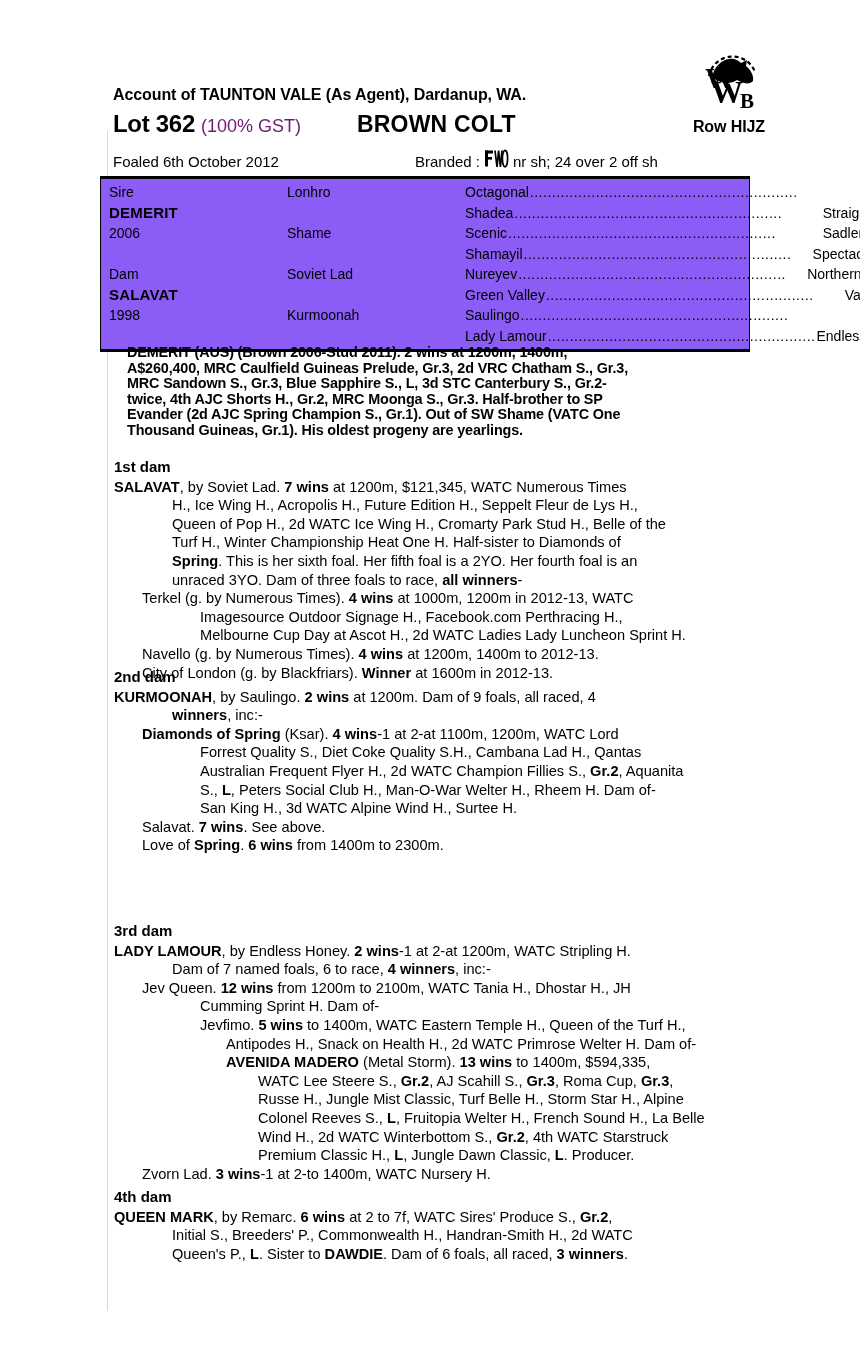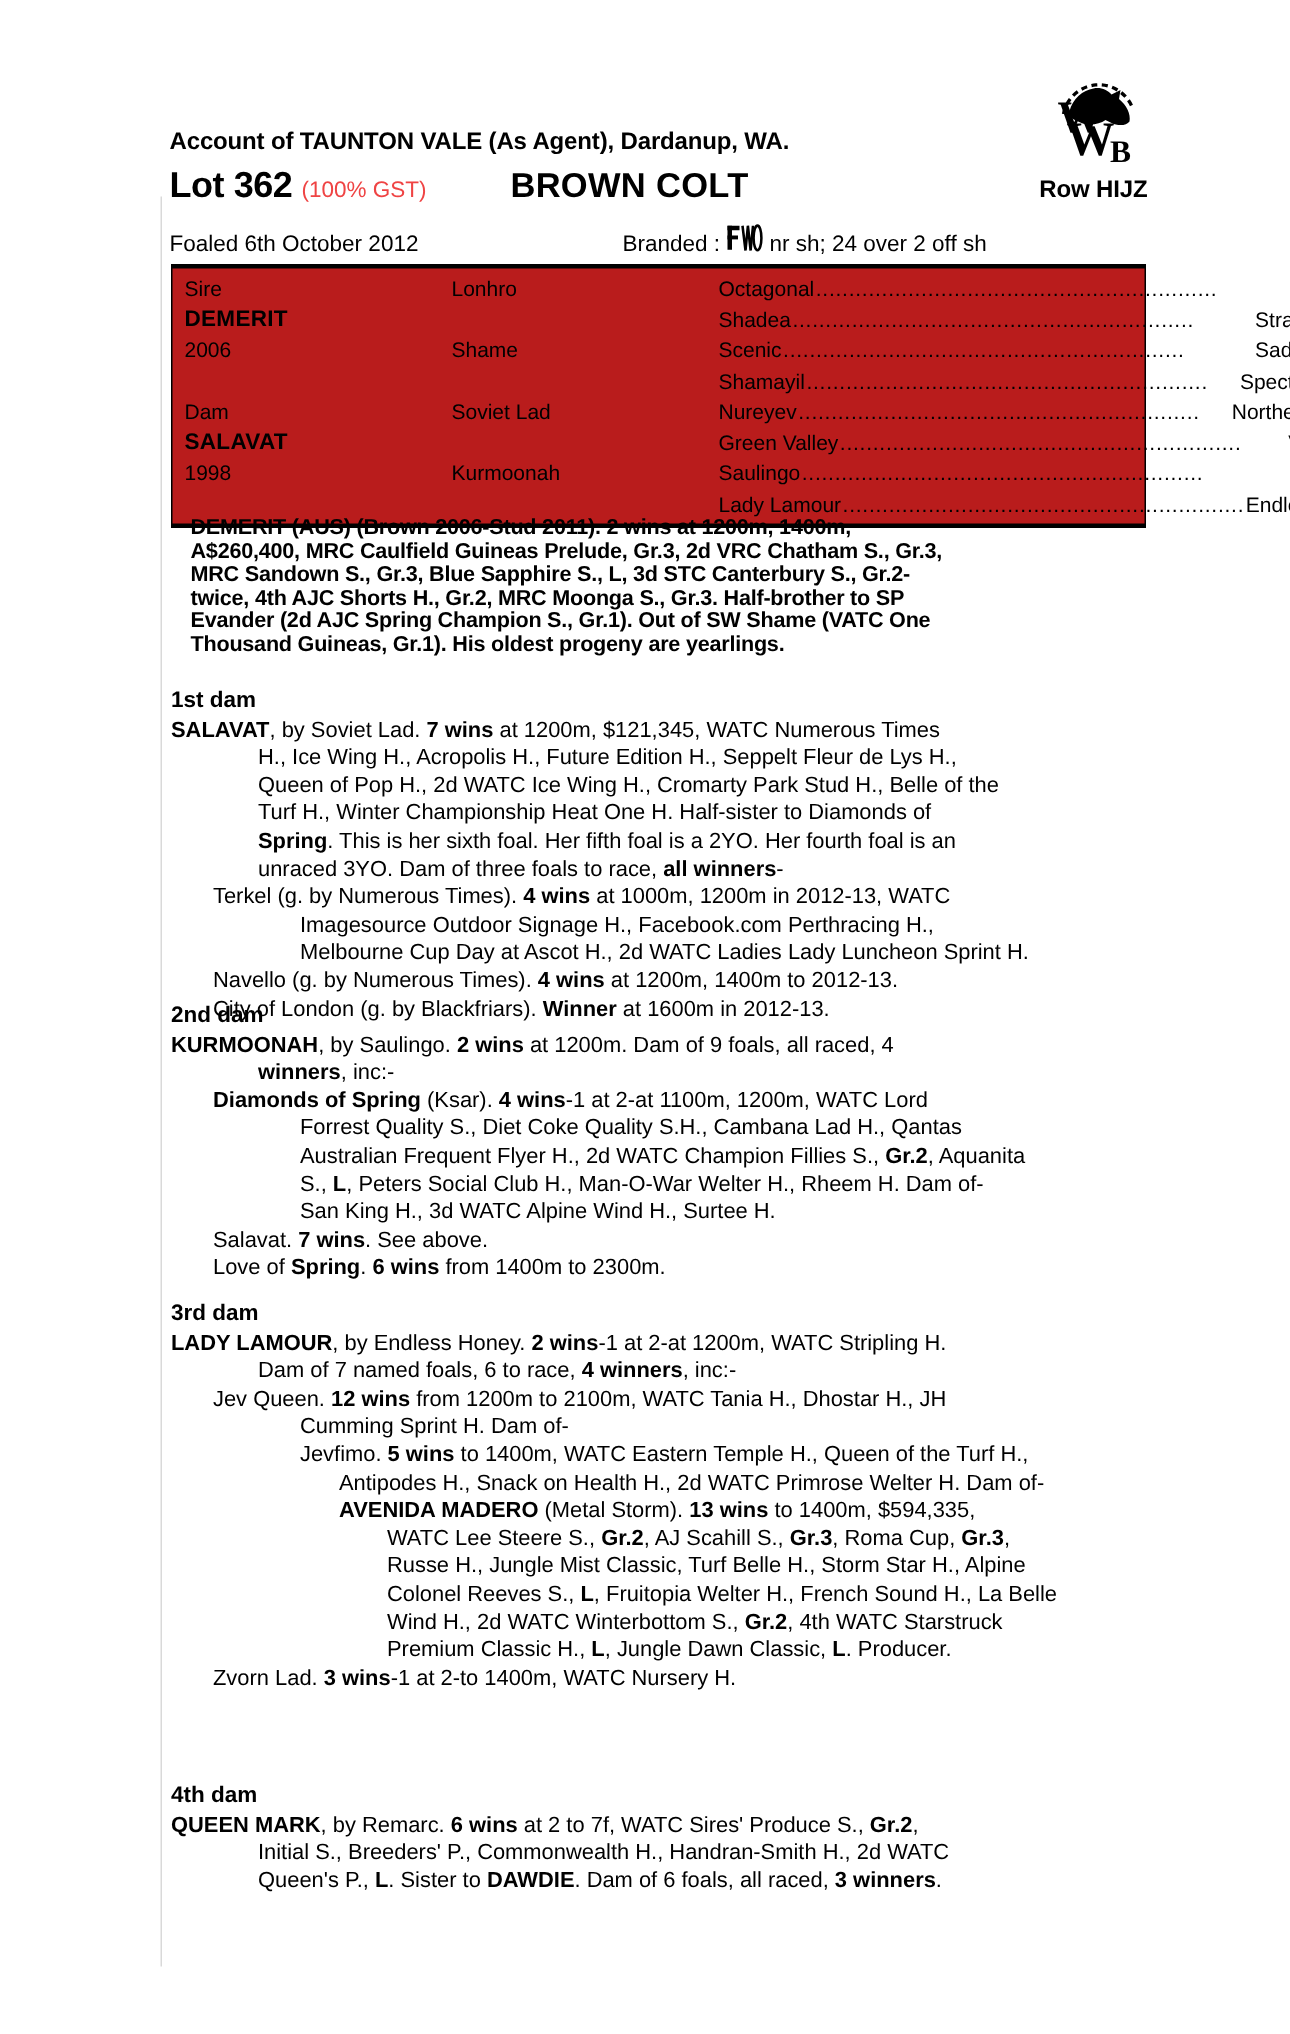--- a/index.html
+++ b/index.html
@@ -51,23 +51,23 @@
     align-items: baseline;
     margin-top: 6px;
     height: 28px;
   }
   .lot-no {
     font-weight: bold;
     font-size: 24px;
     letter-spacing: -0.3px;
   }
   .gst {
-    font-size: 15px;
+    font-size: 18px;
     margin-left: 6px;
-    color: #ef4444;
+    color: #701a75;
   }
   .colt-title {
     font-weight: bold;
     font-size: 23px;
     letter-spacing: 0.2px;
     margin-left: 56px;
   }
   .row-label {
     font-weight: bold;
     font-size: 16px;
@@ -101,28 +101,28 @@
     position: absolute;
     right: -4px;
     top: -4px;
     width: 74px;
     height: 76px;
   }
 
   
   .ped-wrap {
     position: absolute;
-    left: 114px;
+    left: 100px;
     top: 176px;
     width: 650px;
     border: 1px solid #000;
     border-top: 3px solid #000;
     border-bottom: 3px solid #000;
     box-sizing: border-box;
-    background: #b91c1c;
+    background: #8b5cf6;
   }
   .ped-grid {
     display: grid;
     grid-template-columns: 186px 178px 1fr;
     font-size: 14px;
     line-height: 20.5px;
   }
   .ped-col {
     padding: 3px 0 3px 0;
   }
@@ -348,21 +348,21 @@
       <span class="ln i3"><b>Diamonds of Spring</b> (Ksar). <b>4 wins</b>-1 at 2-at 1100m, 1200m, WATC Lord</span>
       <span class="ln i4">Forrest Quality S., Diet Coke Quality S.H., Cambana Lad H., Qantas</span>
       <span class="ln i4">Australian Frequent Flyer H., 2d WATC Champion Fillies S., <b>Gr.2</b>, Aquanita</span>
       <span class="ln i4">S., <b>L</b>, Peters Social Club H., Man-O-War Welter H., Rheem H. Dam of-</span>
       <span class="ln i4">San King H., 3d WATC Alpine Wind H., Surtee H.</span>
       <span class="ln i3">Salavat. <b>7 wins</b>. See above.</span>
       <span class="ln i3">Love of <b>Spring</b>. <b>6 wins</b> from 1400m to 2300m.</span>
     </div>
   </div>
 
-  <div class="body-text" style="top:867px;">
+  <div class="body-text" style="top:922px;">
     <div class="dam-head">3rd dam</div>
     <div class="p">
       <span class="ln i1"><b>LADY LAMOUR</b>, by Endless Honey. <b>2 wins</b>-1 at 2-at 1200m, WATC Stripling H.</span>
       <span class="ln i2">Dam of 7 named foals, 6 to race, <b>4 winners</b>, inc:-</span>
       <span class="ln i3">Jev Queen. <b>12 wins</b> from 1200m to 2100m, WATC Tania H., Dhostar H., JH</span>
       <span class="ln i4">Cumming Sprint H. Dam of-</span>
       <span class="ln i4">Jevfimo. <b>5 wins</b> to 1400m, WATC Eastern Temple H., Queen of the Turf H.,</span>
       <span class="ln i5">Antipodes H., Snack on Health H., 2d WATC Primrose Welter H. Dam of-</span>
       <span class="ln i5"><b>AVENIDA MADERO</b> (Metal Storm). <b>13 wins</b> to 1400m, $594,335,</span>
       <span class="ln i6">WATC Lee Steere S., <b>Gr.2</b>, AJ Scahill S., <b>Gr.3</b>, Roma Cup, <b>Gr.3</b>,</span>

